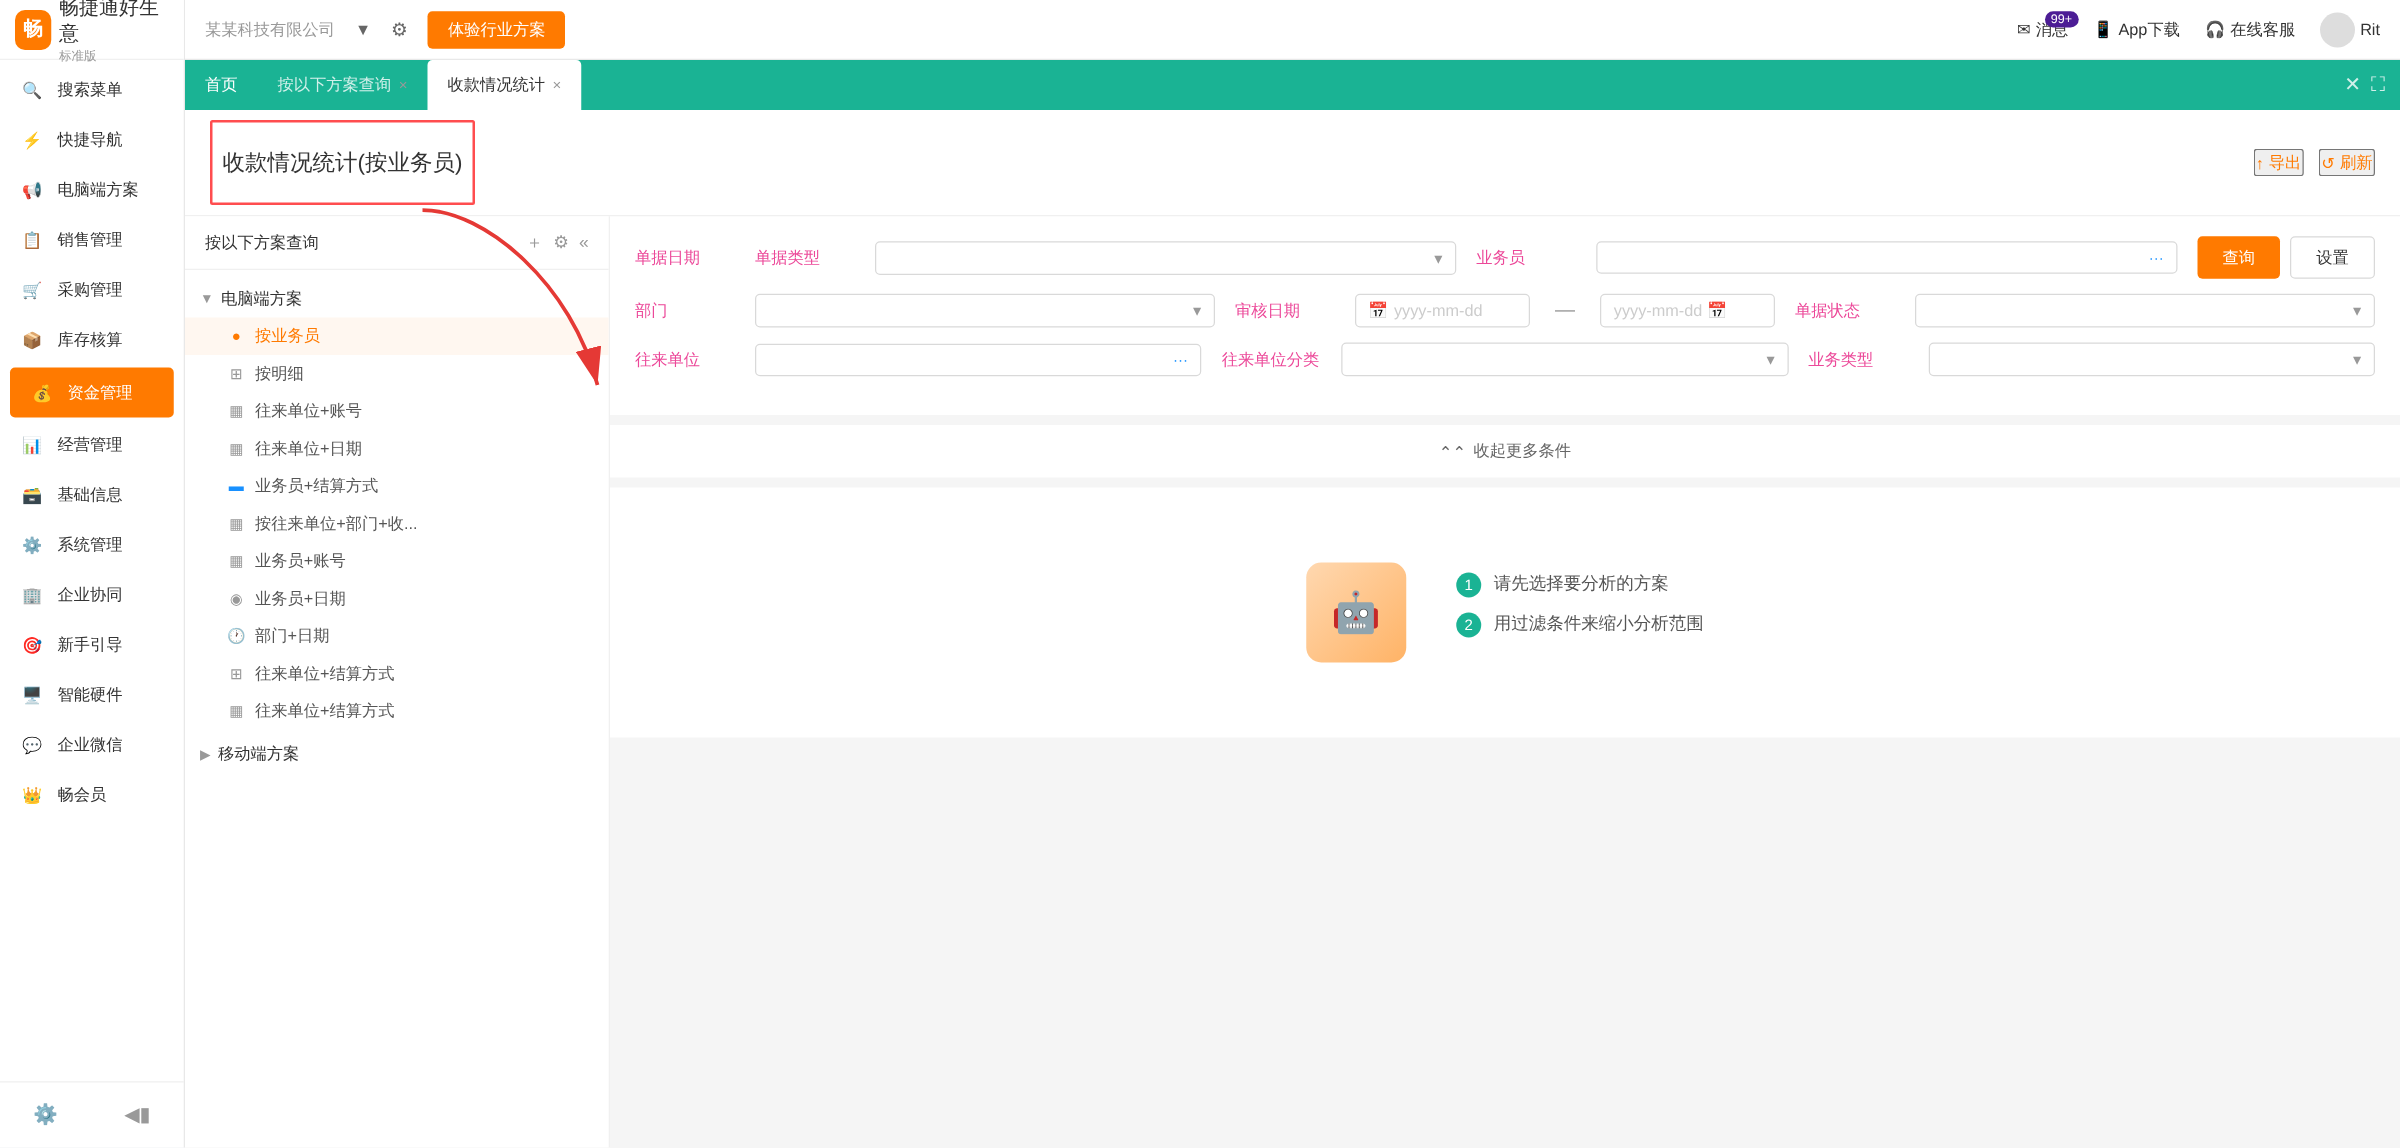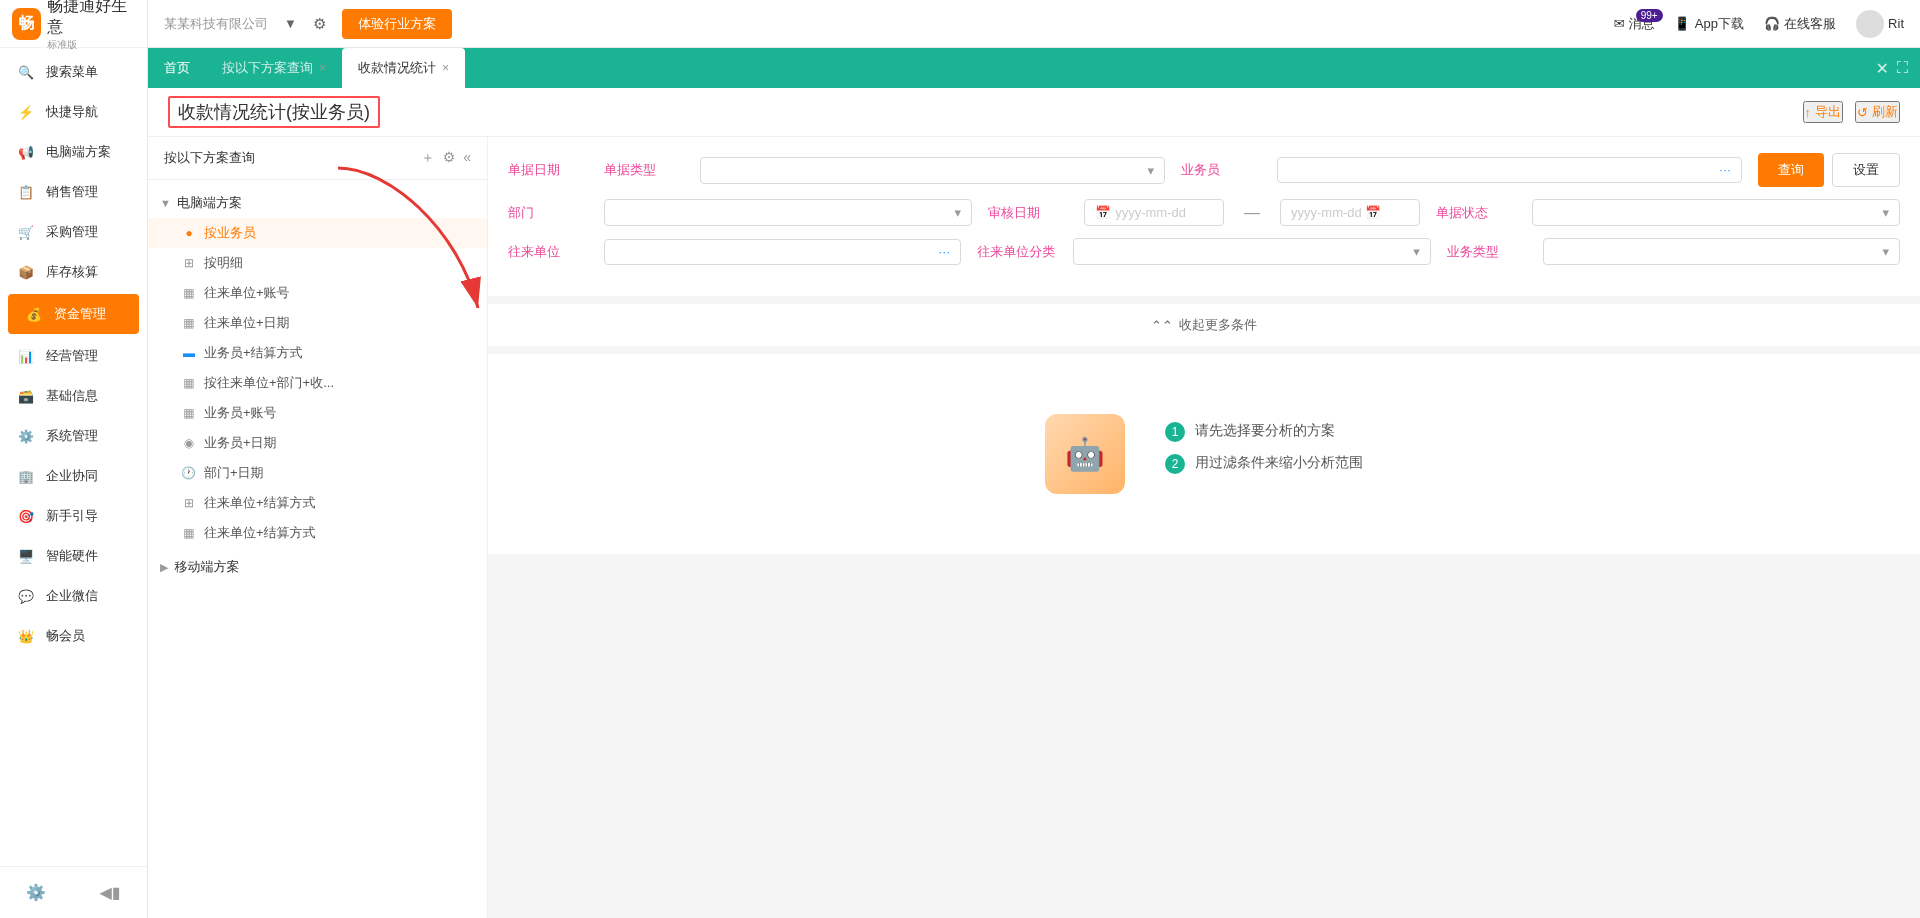--- a/index.html
+++ b/index.html
@@ -71,21 +71,21 @@
       background: #f5f5f5; overflow: hidden;
     }
 
     
     .page-header {
       background: #fff; padding: 8px 20px; display: flex; align-items: center;
       border-bottom: 1px solid #f0f0f0;
     }
     .page-title {
       font-size: 18px; color: #333; font-weight: 500; border: 2px solid #ff4d4f;
-      padding: 2px 8px; border-radius: 2px;
+      padding: 20px 8px; border-radius: 2px;
     }
     .page-actions { margin-left: auto; display: flex; gap: 12px; align-items: center; }
     .action-btn {
       display: flex; align-items: center; gap: 4px; font-size: 13px; color: #ff7a00; cursor: pointer;
     }
 
     
     .content-layout { display: flex; height: calc(100% - 48px); }
 
     

